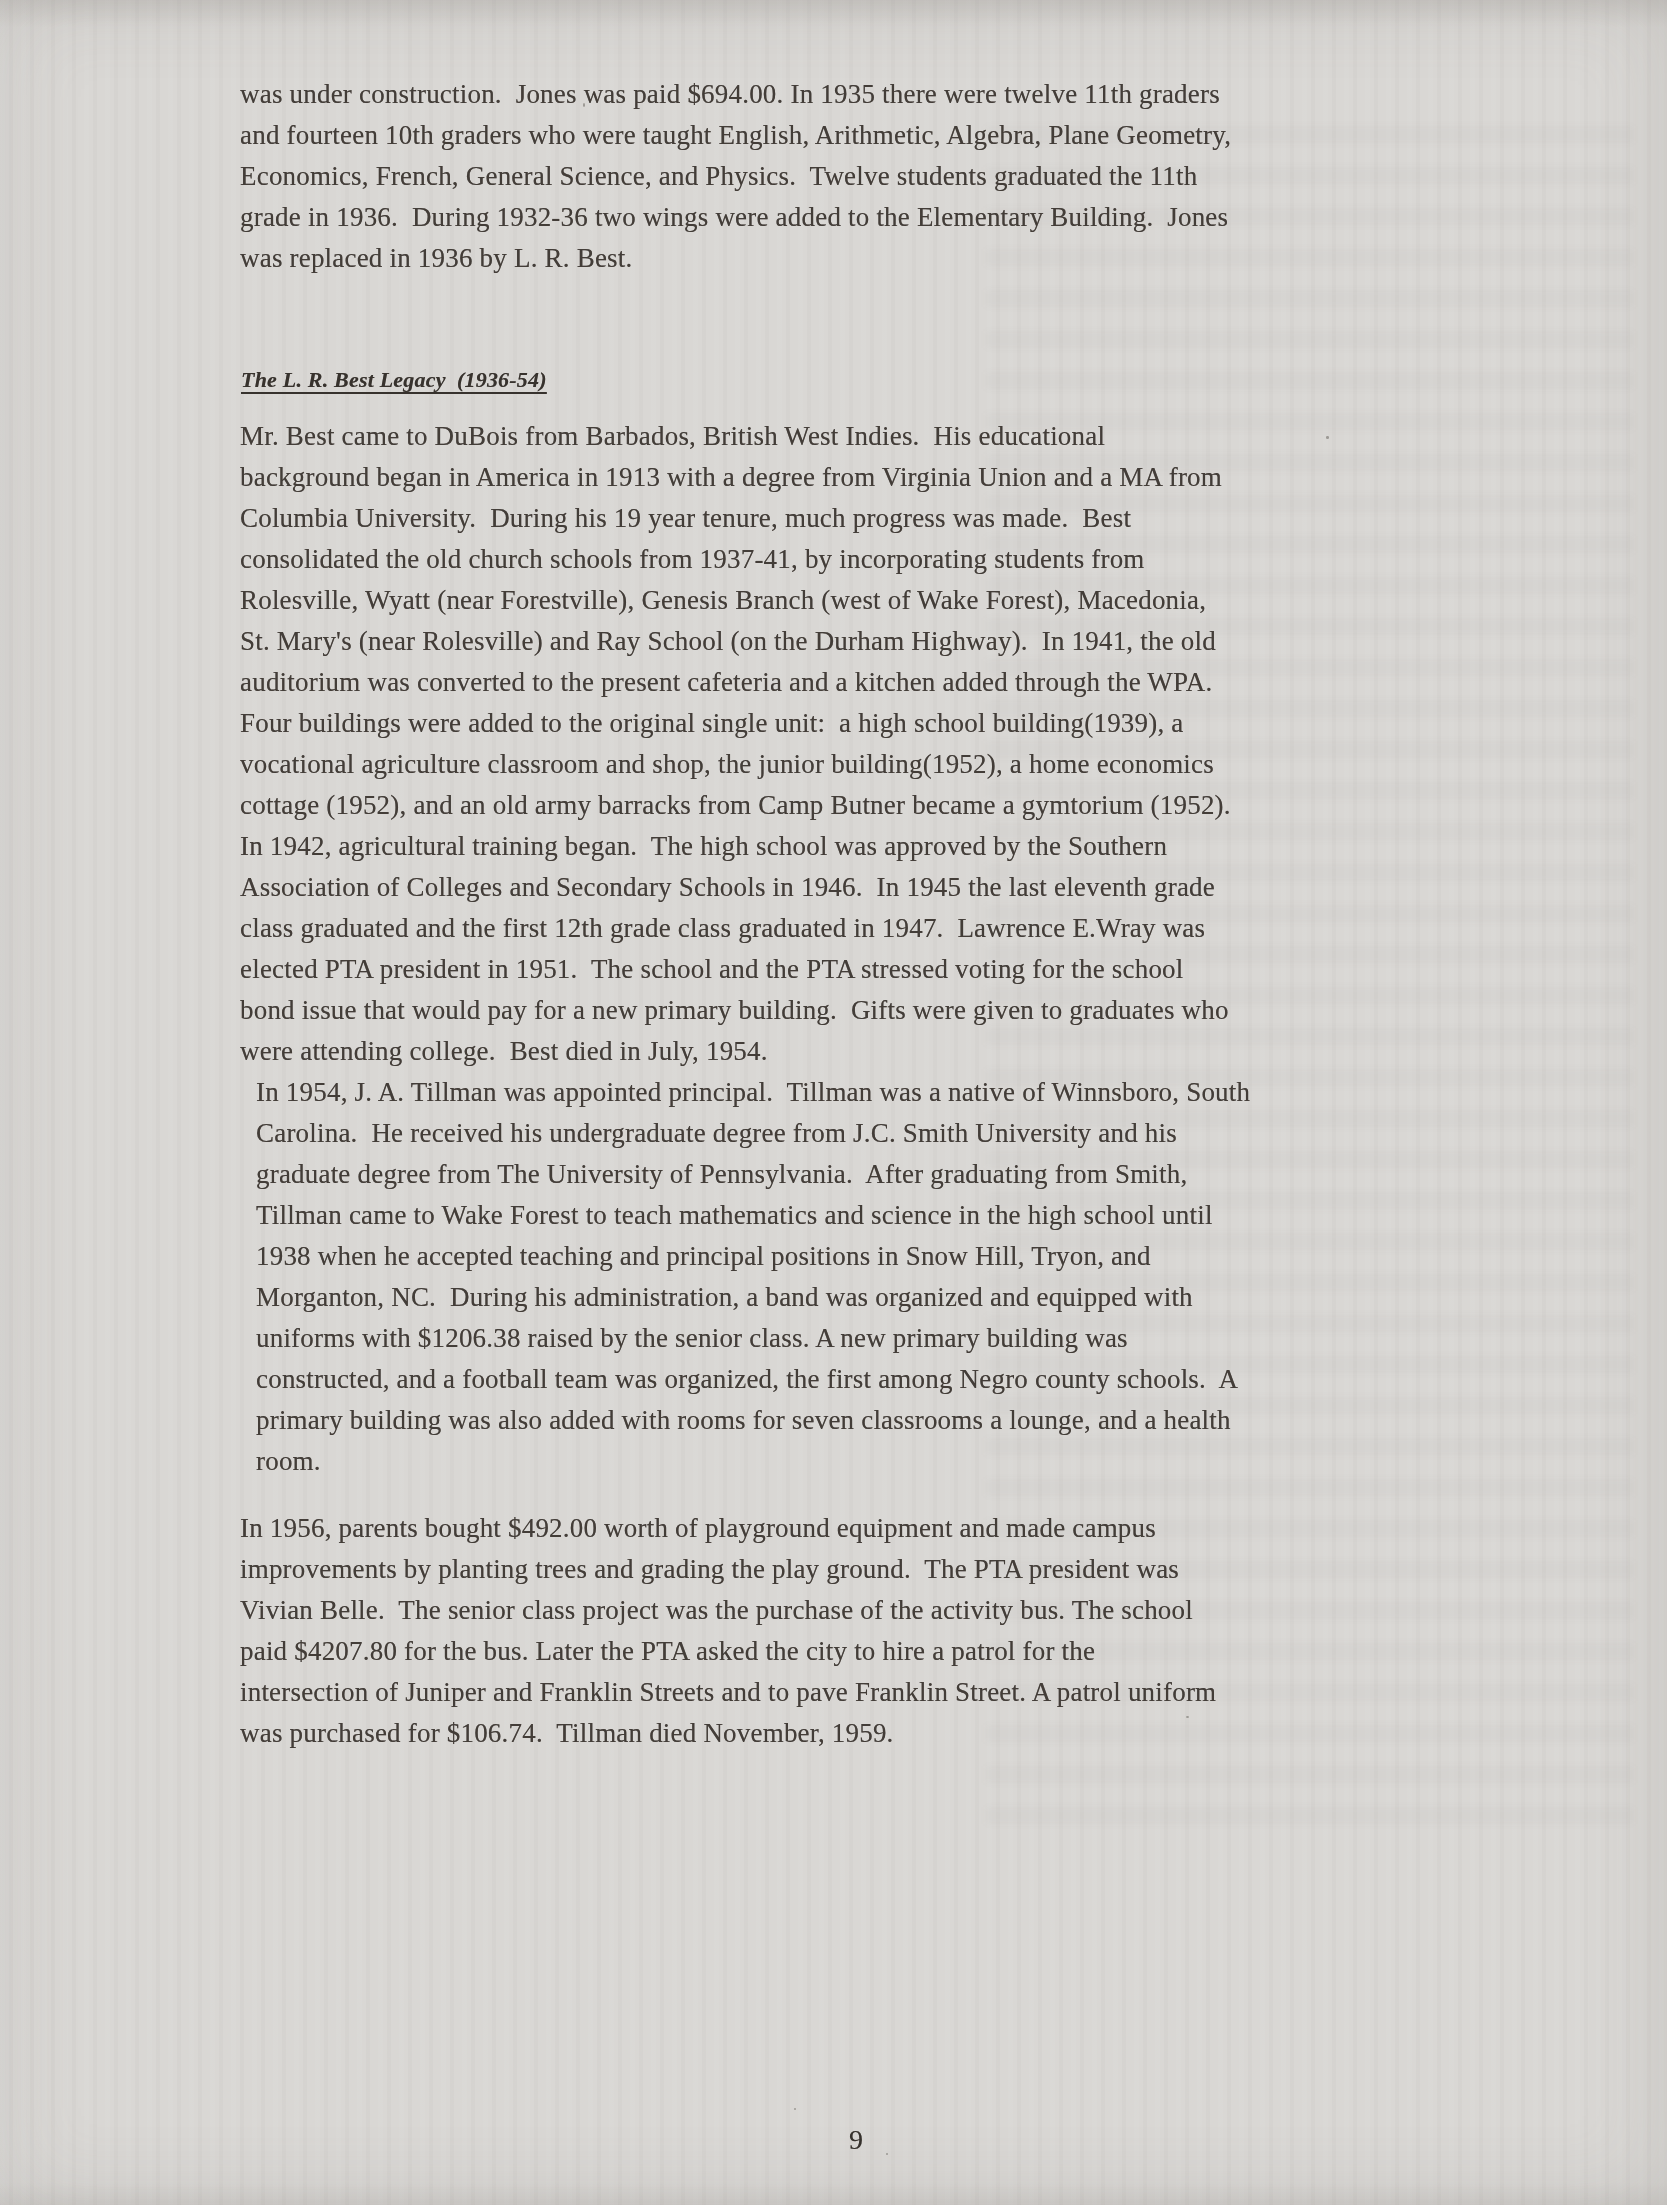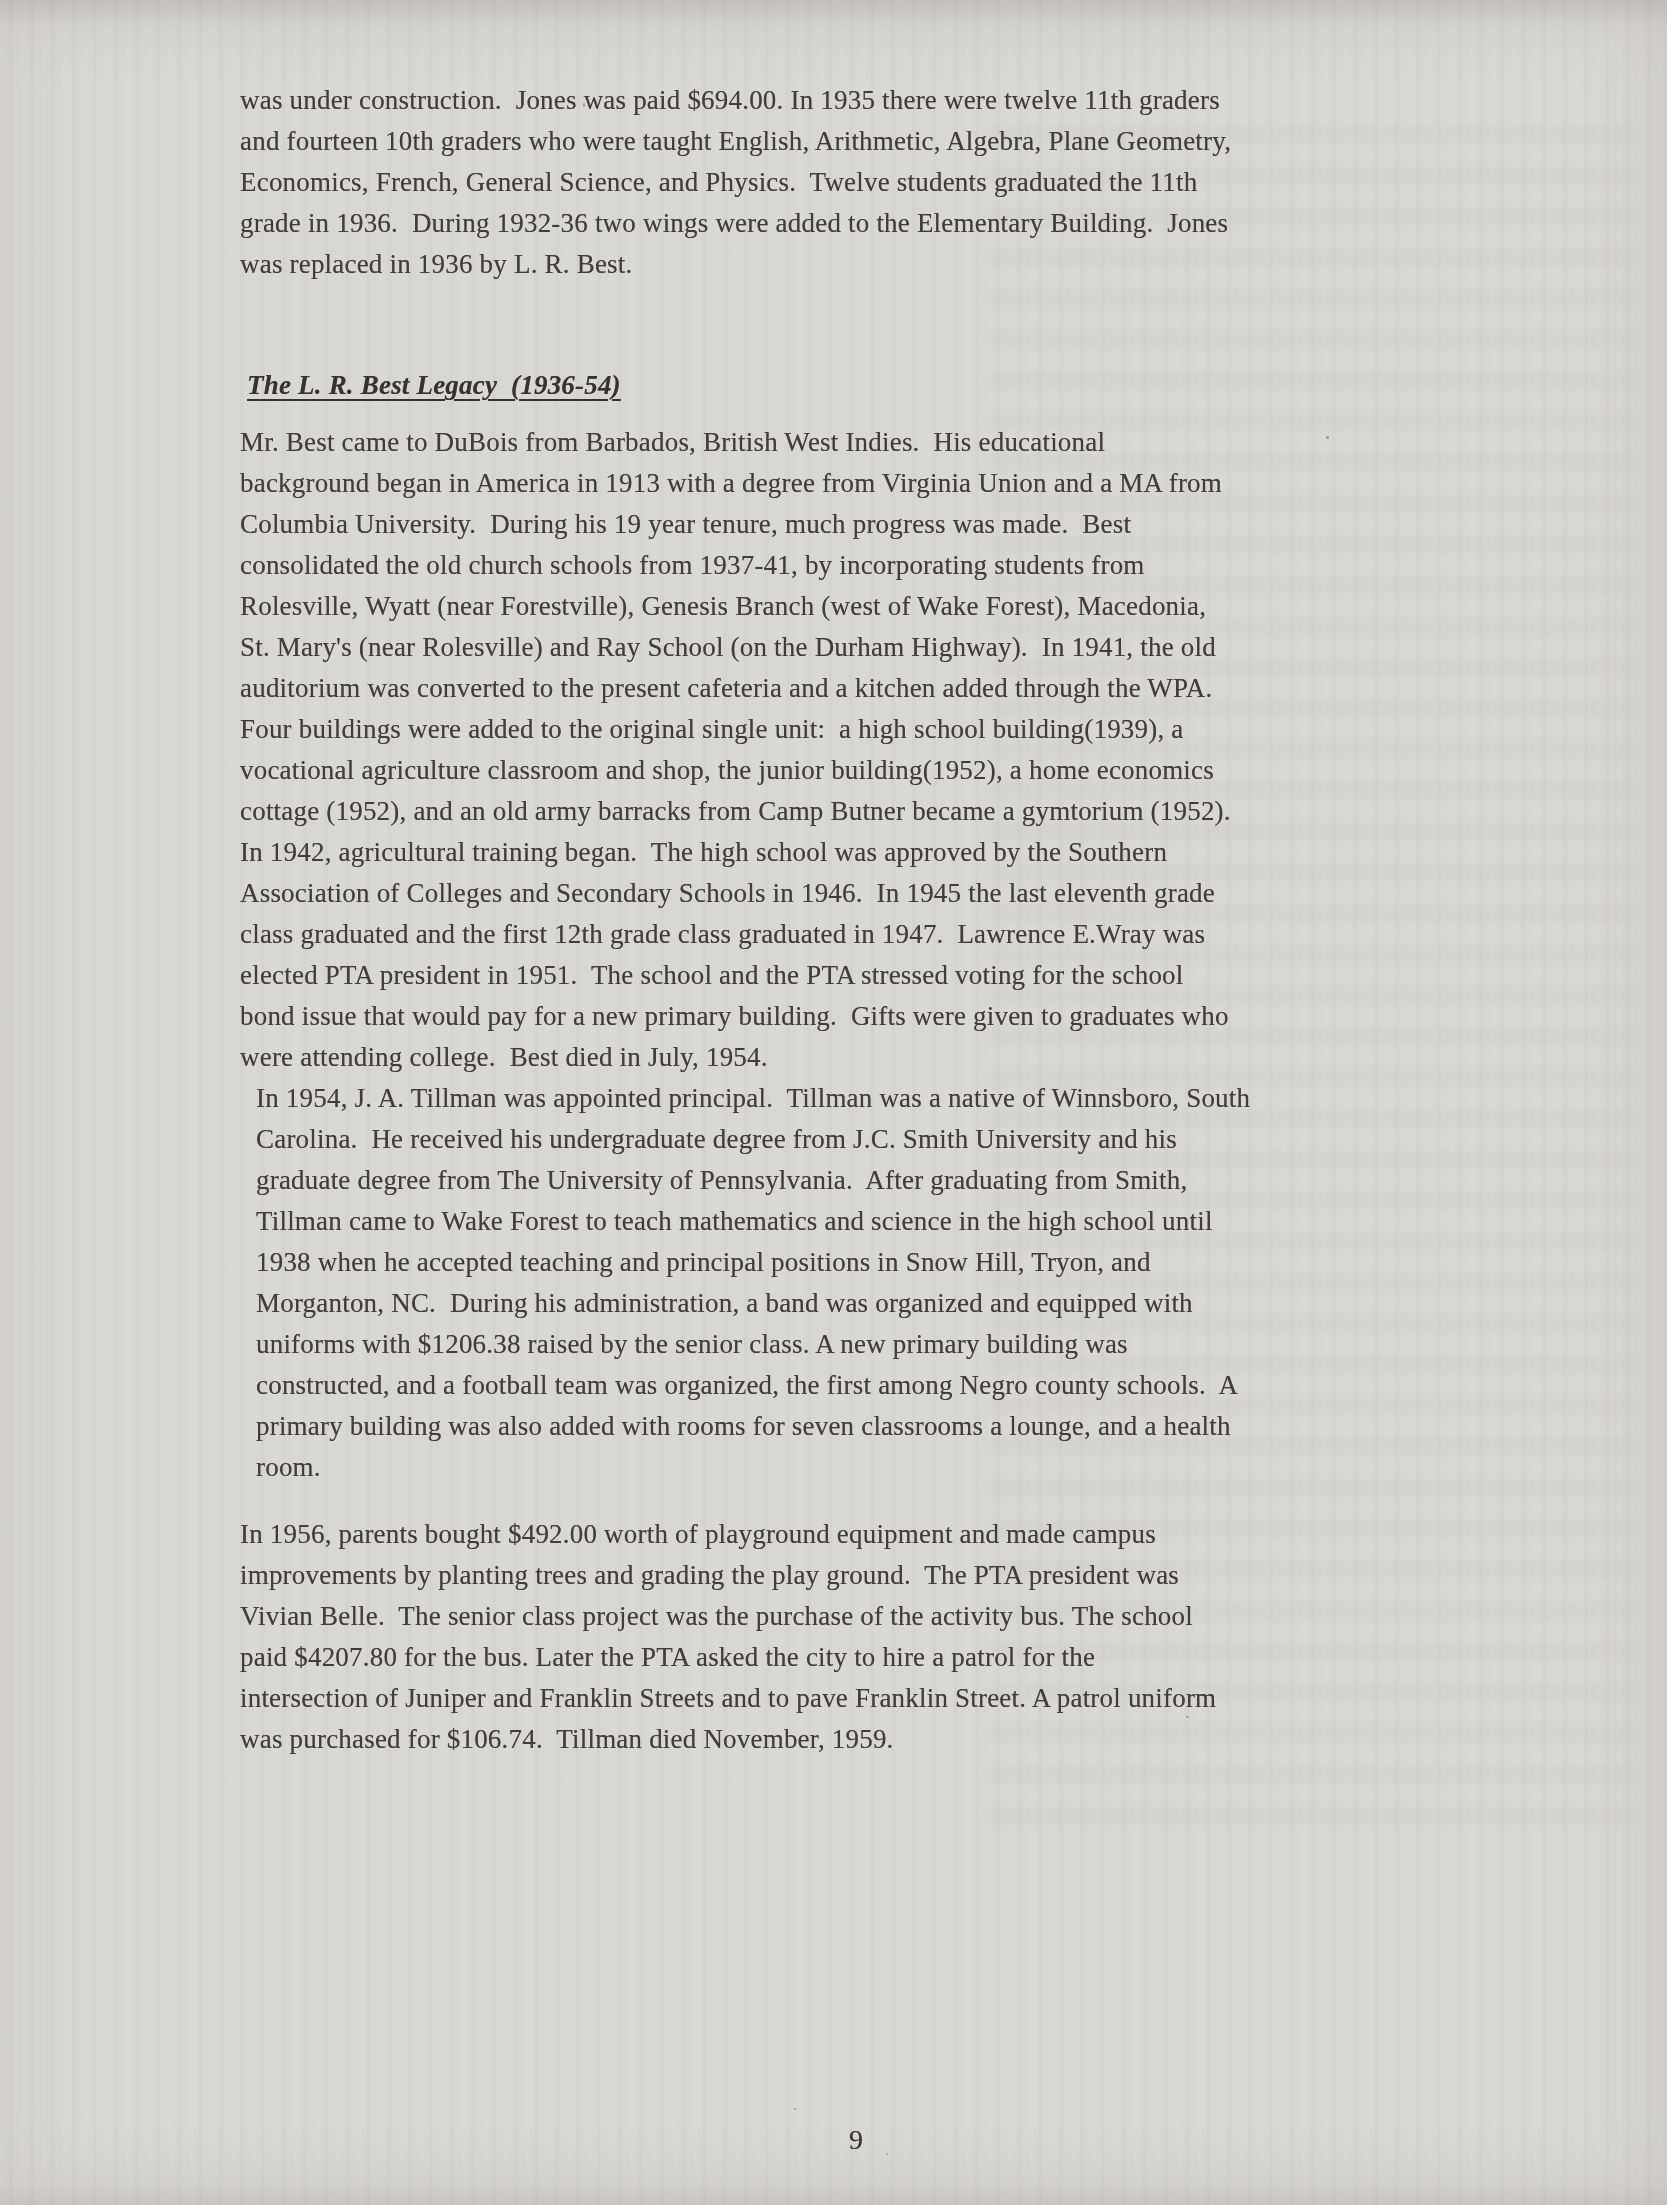--- a/index.html
+++ b/index.html
@@ -45,36 +45,36 @@
     height: 1720px;
     background: repeating-linear-gradient(180deg,
       rgba(92,86,80,0.028) 0px, rgba(92,86,80,0.028) 17px,
       rgba(0,0,0,0.0) 17px, rgba(0,0,0,0.0) 41px);
     filter: blur(3px);
     pointer-events: none;
   }
   .content {
     position: absolute;
     left: 240px;
-    top: 14px;
+    top: 8px;
     width: 1264px;
     padding-top: 66px;
     color: #433d38;
     font-size: 27px;
     line-height: 41px;
     letter-spacing: 0.2px;
     text-shadow: 0 0 0.6px rgba(70,64,60,0.55);
   }
   .body-text {
     margin: 0;
     white-space: pre-wrap;
   }
   .section-heading {
-    margin: 7px;
-    font-size: 27px;
+    margin: 1px;
+    font-size: 22px;
     line-height: 41px;
     font-weight: bold;
     font-style: italic;
     color: #37322d;
     text-decoration: underline;
     text-decoration-thickness: 2px;
     text-underline-offset: 4.6px;
     white-space: pre-wrap;
   }
   .heading-best { margin-top: 80px; }

